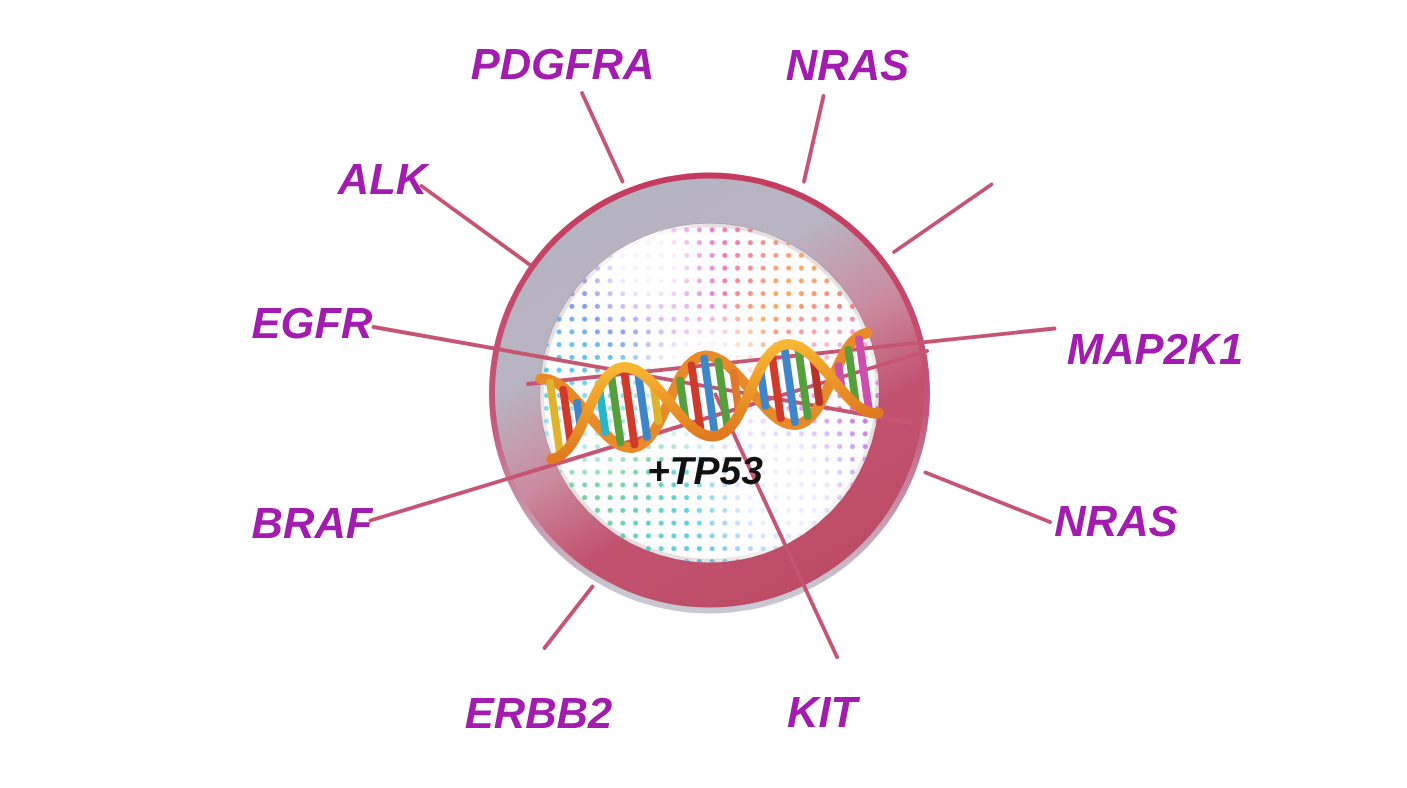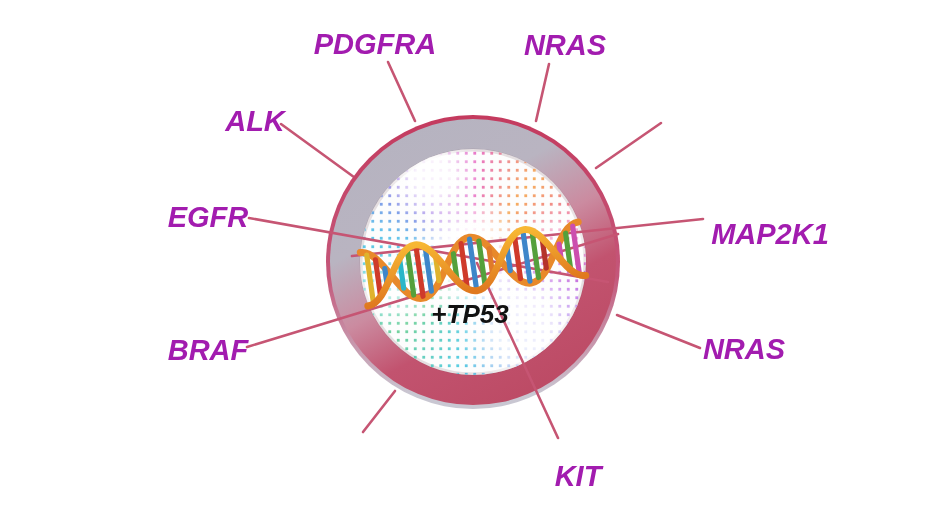--- a/index.html
+++ b/index.html
@@ -121,16 +121,17 @@
     </g>
   </svg>
 
   <div class="gene-label" style="left:375px;top:44px;">PDGFRA</div>
   <div class="gene-label" style="left:565px;top:45px;">NRAS</div>
   <div class="gene-label" style="left:255px;top:121px;">ALK</div>
   <div class="gene-label" style="left:208px;top:217px;">EGFR</div>
   <div class="gene-label" style="left:770px;top:234px;">MAP2K1</div>
   <div class="gene-label" style="left:208px;top:350px;">BRAF</div>
   <div class="gene-label" style="left:744px;top:349px;">NRAS</div>
-  <div class="gene-label" style="left:578px;top:476px;">KIT</div>
+  <div class="gene-label" style="left:359px;top:477px;">ERBB2</div>
+  <div class="gene-label" style="left:548px;top:476px;">KIT</div>
   <div class="center-label" style="left:470px;top:314px;">+TP53</div>
 
 </div>
 
 </body></html>

